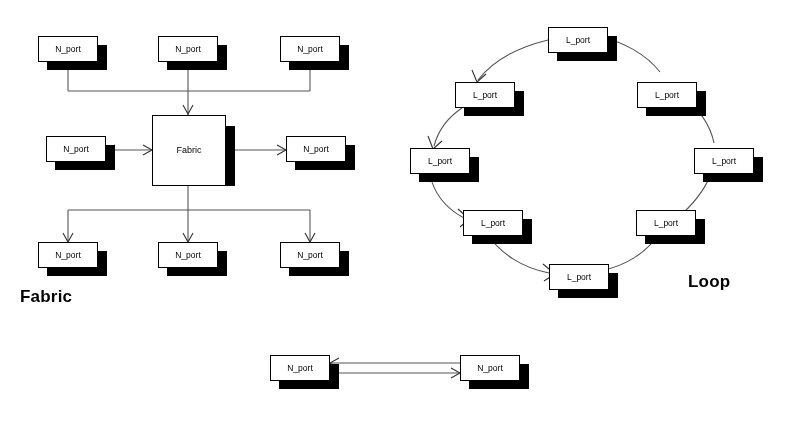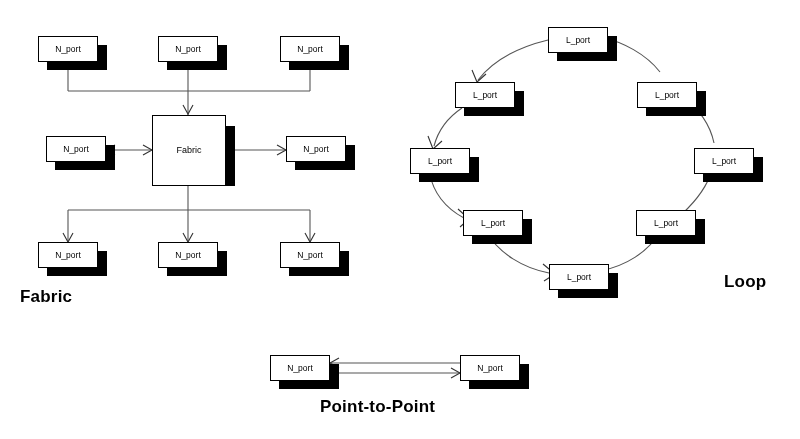--- a/index.html
+++ b/index.html
@@ -204,27 +204,26 @@
   <div class="shadow" style="left:703px; top:157px; width:60px; height:25px;"></div>
   <div class="node" style="left:694px; top:148px; width:60px; height:26px;">
     <span>L_port</span>
   </div>
 
   <div class="shadow" style="left:646px; top:91px; width:60px; height:25px;"></div>
   <div class="node" style="left:637px; top:82px; width:60px; height:26px;">
     <span>L_port</span>
   </div>
 
-  <div class="caption" style="left:724px; top:272px;">Loop</div>
+  <div class="caption" style="left:688px; top:272px;">Loop</div>
 
   <div class="shadow" style="left:279px; top:364px; width:60px; height:25px;"></div>
   <div class="node" style="left:270px; top:355px; width:60px; height:26px;">
     <span>N_port</span>
   </div>
 
   <div class="shadow" style="left:469px; top:364px; width:60px; height:25px;"></div>
   <div class="node" style="left:460px; top:355px; width:60px; height:26px;">
     <span>N_port</span>
   </div>
 
-  <div class="caption" style="left:320px; top:397px;">Point-to-Point</div>
 
 </div>
 
 </body></html>

